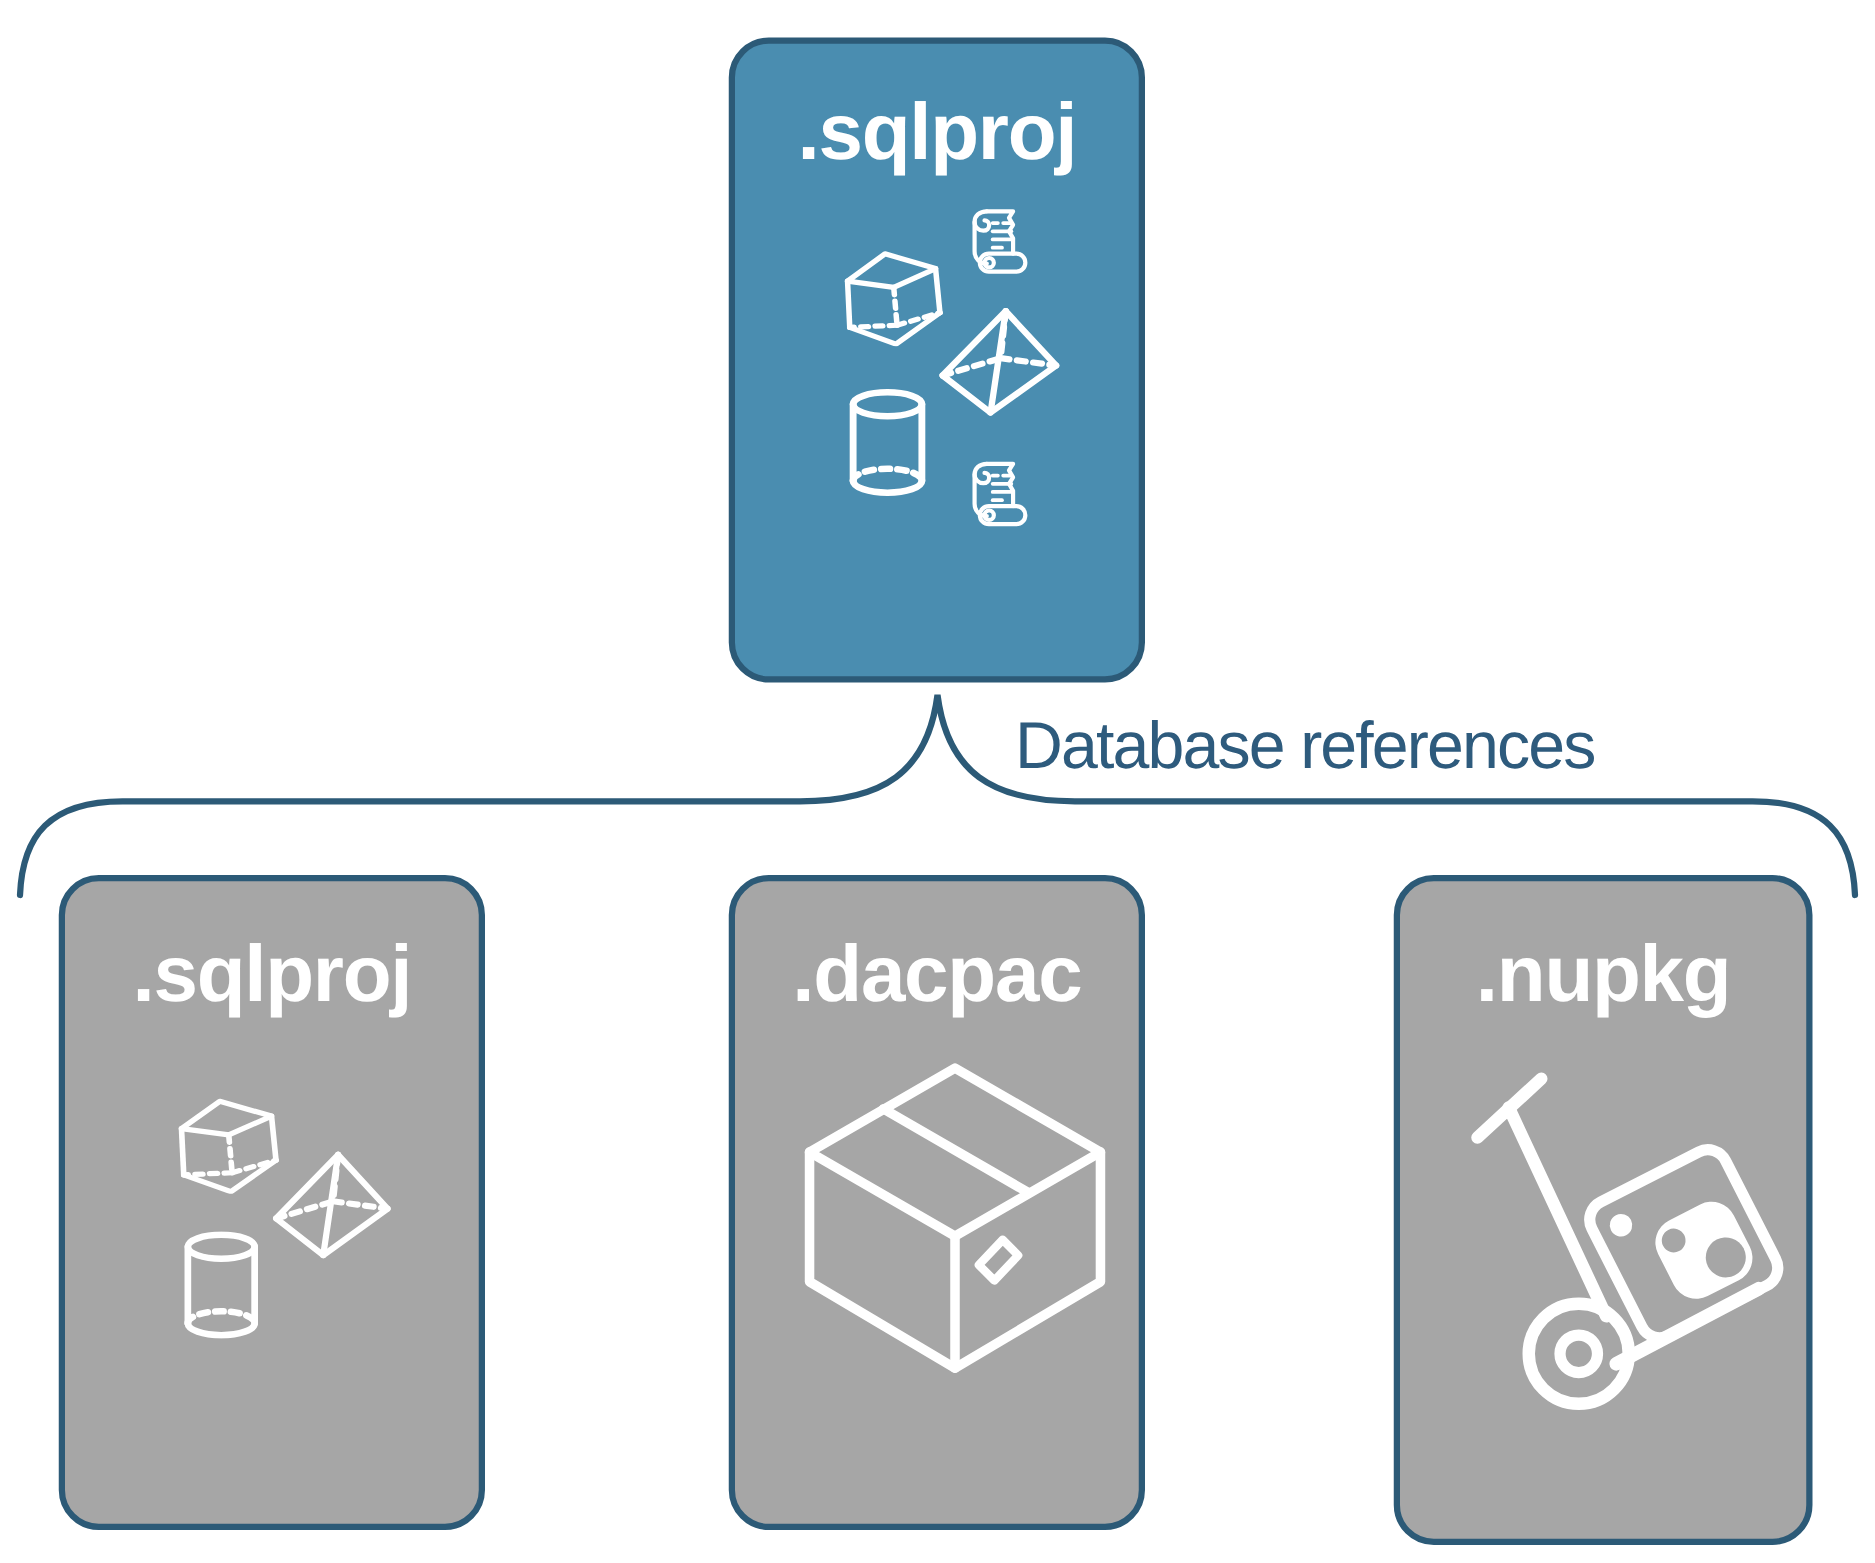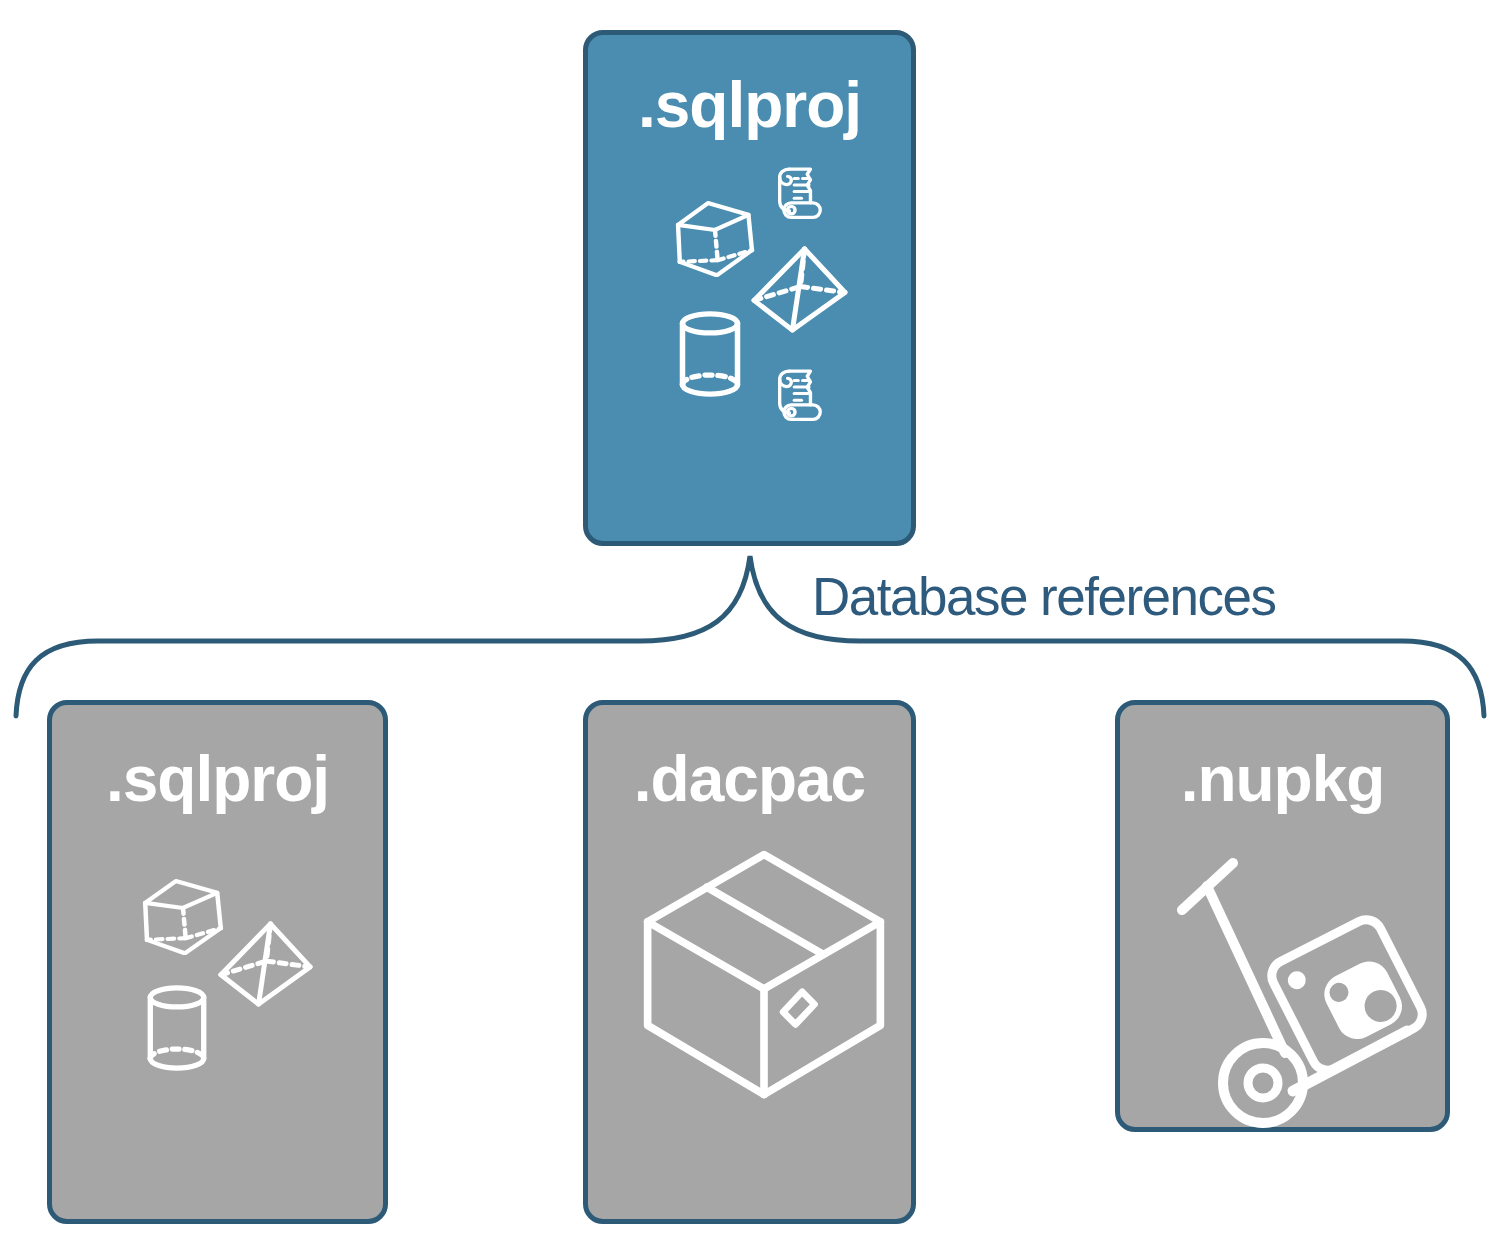--- a/index.html
+++ b/index.html
@@ -11,27 +11,27 @@
     --icon-stroke:#FFFFFF;
     --background:#FFFFFF;
   }
   html,body{margin:0;padding:0;background:var(--background);}
   .canvas{
     position:relative;width:1500px;height:1250px;background:var(--background);
     font-family:"Liberation Sans", sans-serif;overflow:hidden;
   }
   .box{
     position:absolute;box-sizing:border-box;border:5px solid var(--outline);
-    border-radius:20px;
+    border-radius:32px;
   }
   .box.root{left:583px;top:30px;width:333px;height:516px;background:var(--root-fill);}
   .box.child{background:var(--child-fill);}
   .box.child.c0{left:47px;top:700px;width:341px;height:524px;}
   .box.child.c1{left:583px;top:700px;width:333px;height:524px;text-decoration:underline;}
-  .box.child.c2{left:1115px;top:700px;width:335px;height:432px;}
+  .box.child.c2{left:1115px;top:700px;width:335px;height:536px;}
   .box-label{
     position:absolute;left:0;right:0;top:38px;text-align:center;
     font-weight:bold;font-size:64px;line-height:1;color:var(--label-text);
     letter-spacing:-1px;
   }
   .box.child .box-label{top:42px;}
   .brace{position:absolute;left:0;top:0;color:var(--outline);}
   .connector-label{
     position:absolute;left:812px;top:568px;
     font-weight:normal;font-size:53px;line-height:1.1;color:var(--connector-text);

